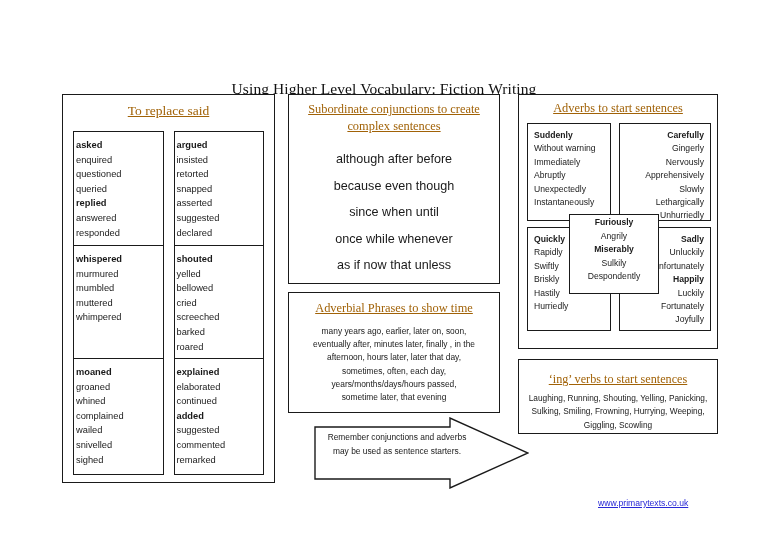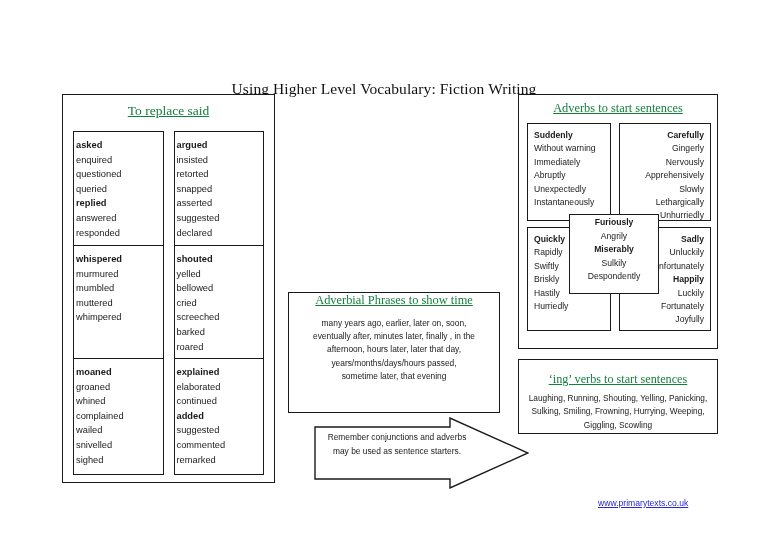--- a/index.html
+++ b/index.html
@@ -37,21 +37,21 @@
   .box {
     position: absolute;
     border: 1.3px solid #1a1a1a;
     box-sizing: border-box;
     background: #fff;
   }
   .hdr {
     font-family: "Liberation Serif", serif;
     text-decoration: underline;
     text-align: center;
-    color: #15803d;
+    color: #a16207;
   }
 
   
   #col-said { left: 62px; top: 94px; width: 213px; height: 389px; }
   #col-said .hdr { font-size: 13.5px; margin-top: 8px; }
   .word-grid {
     position: absolute;
     left: 10px; right: 10px;
     display: flex;
     gap: 10px;
@@ -79,21 +79,21 @@
     text-align: center;
   }
   .conj-lines .line {
     font-size: 12.6px;
     line-height: 26.5px;
     white-space: nowrap;
   }
 
   
   #col-advphr { left: 288px; top: 292px; width: 212px; height: 121px; }
-  #col-advphr .hdr { font-size: 12.4px; margin-top: 0; }
+  #col-advphr .hdr { font-size: 12.4px; margin-top: 8px; }
   .advphr-body {
     margin: 9px 5px 0;
     text-align: center;
     font-size: 8.4px;
     line-height: 13.2px;
   }
 
   
   #col-adv { left: 518px; top: 94px; width: 200px; height: 255px; }
   #col-adv .hdr { font-size: 12.4px; margin-top: 6px; }
@@ -229,27 +229,38 @@
           <div class="w">elaborated</div>
           <div class="w">continued</div>
           <div class="w bold">added</div>
           <div class="w">suggested</div>
           <div class="w">commented</div>
           <div class="w">remarked</div>
         </div>
       </div>
   </div>
 
+  <div class="box" id="col-conj">
+    <div class="hdr">Subordinate conjunctions to create complex sentences</div>
+    <div class="conj-lines" id="conj-lines">
+        <div class="line">although  after  before</div>
+        <div class="line">because  even though</div>
+        <div class="line">since  when  until</div>
+        <div class="line">once  while  whenever</div>
+        <div class="line">as  if  now  that unless</div>
+      </div>
+  </div>
 
   <div class="box" id="col-advphr">
     <div class="hdr">Adverbial Phrases to show  time</div>
     <div class="advphr-body" id="advphr-body">
         <div>many years ago, earlier, later on, soon,</div>
         <div>eventually   after, minutes later, finally ,  in the</div>
         <div>afternoon, hours later, later that day,</div>
+        <div>sometimes, often, each day,</div>
         <div>years/months/days/hours passed,</div>
         <div>sometime later, that evening</div>
       </div>
   </div>
 
   <div class="box" id="col-adv">
     <div class="hdr">Adverbs to start sentences</div>
     <div class="adv-quad" id="adv-quad">
         <div class="adv-cell" id="adv-suddenly">
           <div class="w bold">Suddenly</div>

